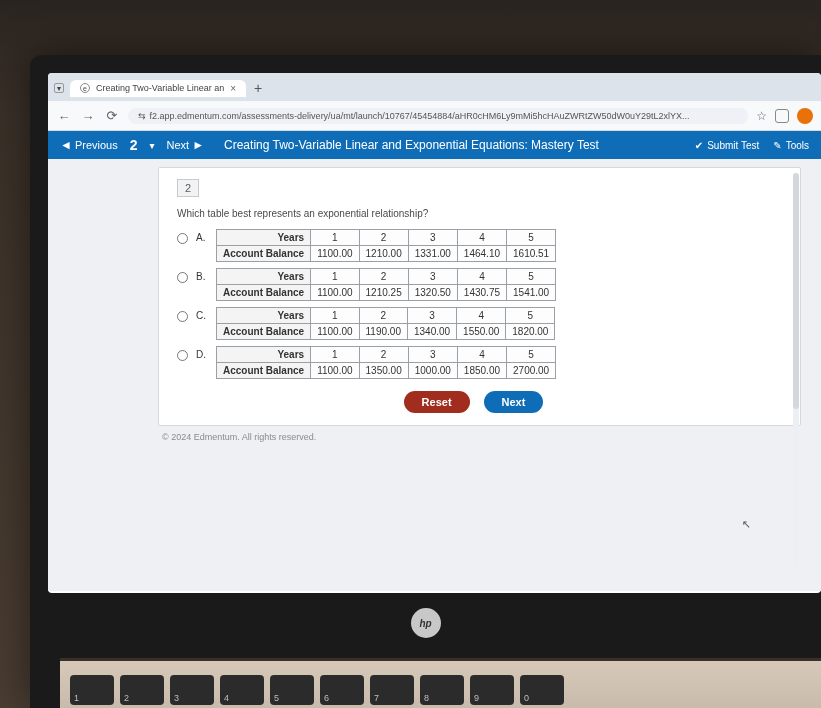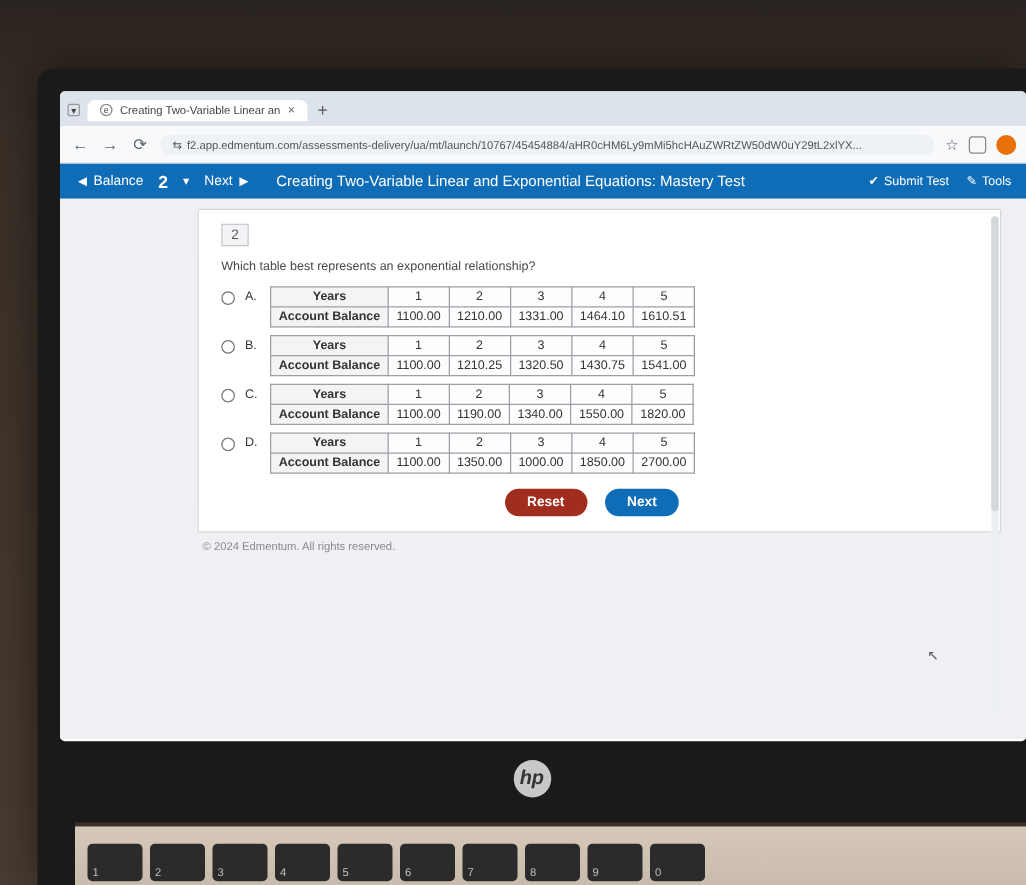--- a/index.html
+++ b/index.html
@@ -172,21 +172,21 @@
       font-size: 10px;
       color: #333;
     }
     .mini-table th, .mini-table td {
       border: 1px solid #9aa0a6;
       padding: 2px 6px;
       text-align: center;
       background: #fdfdfd;
     }
     .mini-table th { font-weight: bold; background:#f4f4f4;}
-    .mini-table .row-head { font-weight: bold; text-align:center; white-space:nowrap;margin-top:21px;}
+    .mini-table .row-head { font-weight: bold; text-align:right; white-space:nowrap;margin-top:21px;}
     .action-row {
       display: flex;
       justify-content: center;
       gap: 14px;
       margin-top: 12px;
     }
     .btn {
       border: none;
       border-radius: 14px;
       padding: 5px 18px;
@@ -233,21 +233,21 @@
       bottom: 70px;
       width: 30px; height: 30px;
       border-radius: 50%;
       background: #c8c8c8;
       color: #333;
       display:flex;
       align-items:center;
       justify-content:center;
       font-style: italic;
       font-weight:bold;
-      font-size:16px;
+      font-size:10px;
     }
     .keyboard-hint {
       position:absolute;
       left: 60px; right: 0; bottom: 0;
       height: 50px;
       background: linear-gradient(180deg, #d7c9ba 0%, #c8bbac 100%);
       border-top: 3px solid #3a3028;
       display:flex;
       gap:6px;
       padding: 14px 10px 0;
@@ -283,21 +283,21 @@
         <div class="addr-right">
           <span class="star-icon">☆</span>
           <span class="ext-icon"></span>
           <span class="avatar-dot"></span>
         </div>
       </div>
 
       <div class="app-header">
         <div class="prev-btn">
           <span class="prev-arrow">◄</span>
-          <span>Balance</span>
+          <span>Previous</span>
         </div>
         <span class="q-number">2</span>
         <span class="q-chev">▾</span>
         <div class="next-btn">
           <span>Next</span>
           <span class="next-arrow">►</span>
         </div>
         <span class="page-title-text">Creating Two-Variable Linear and Exponential Equations: Mastery Test</span>
         <div class="header-right">
           <div class="submit-btn">

